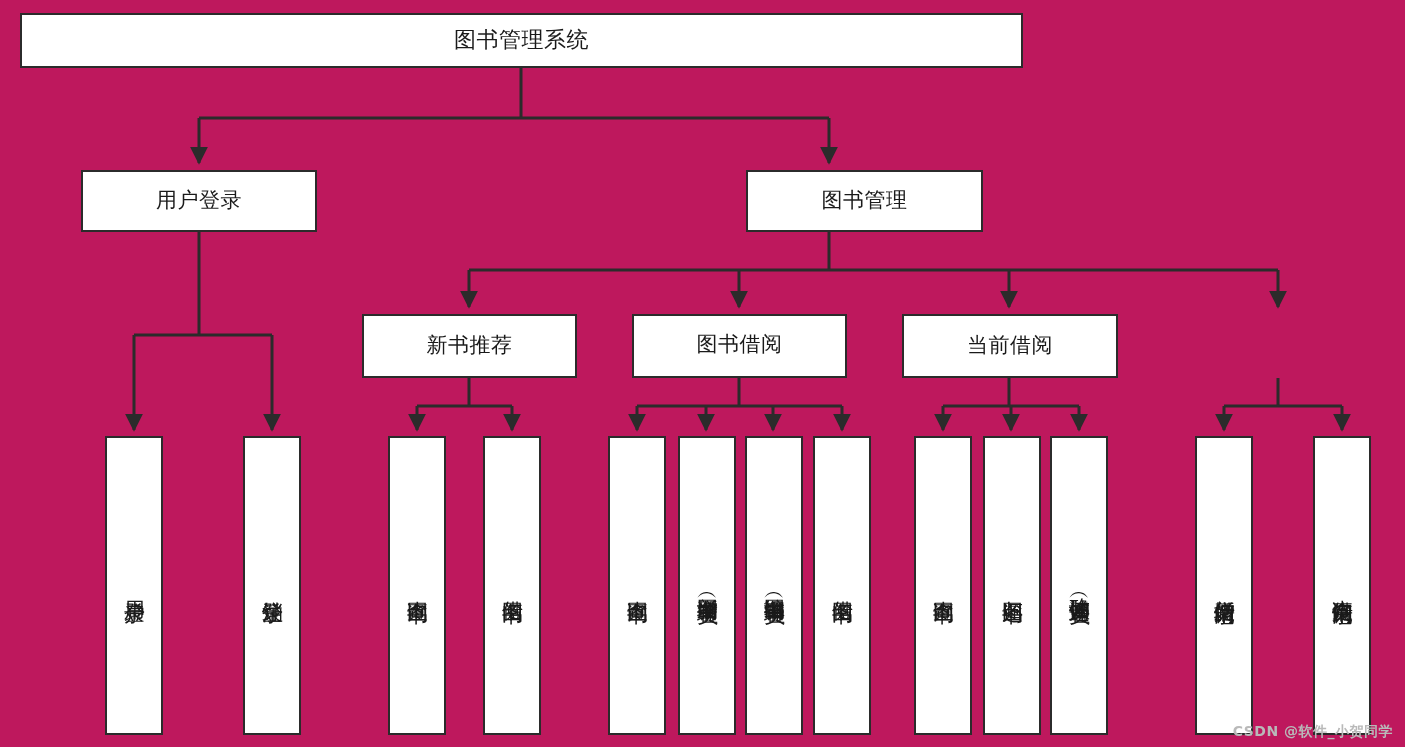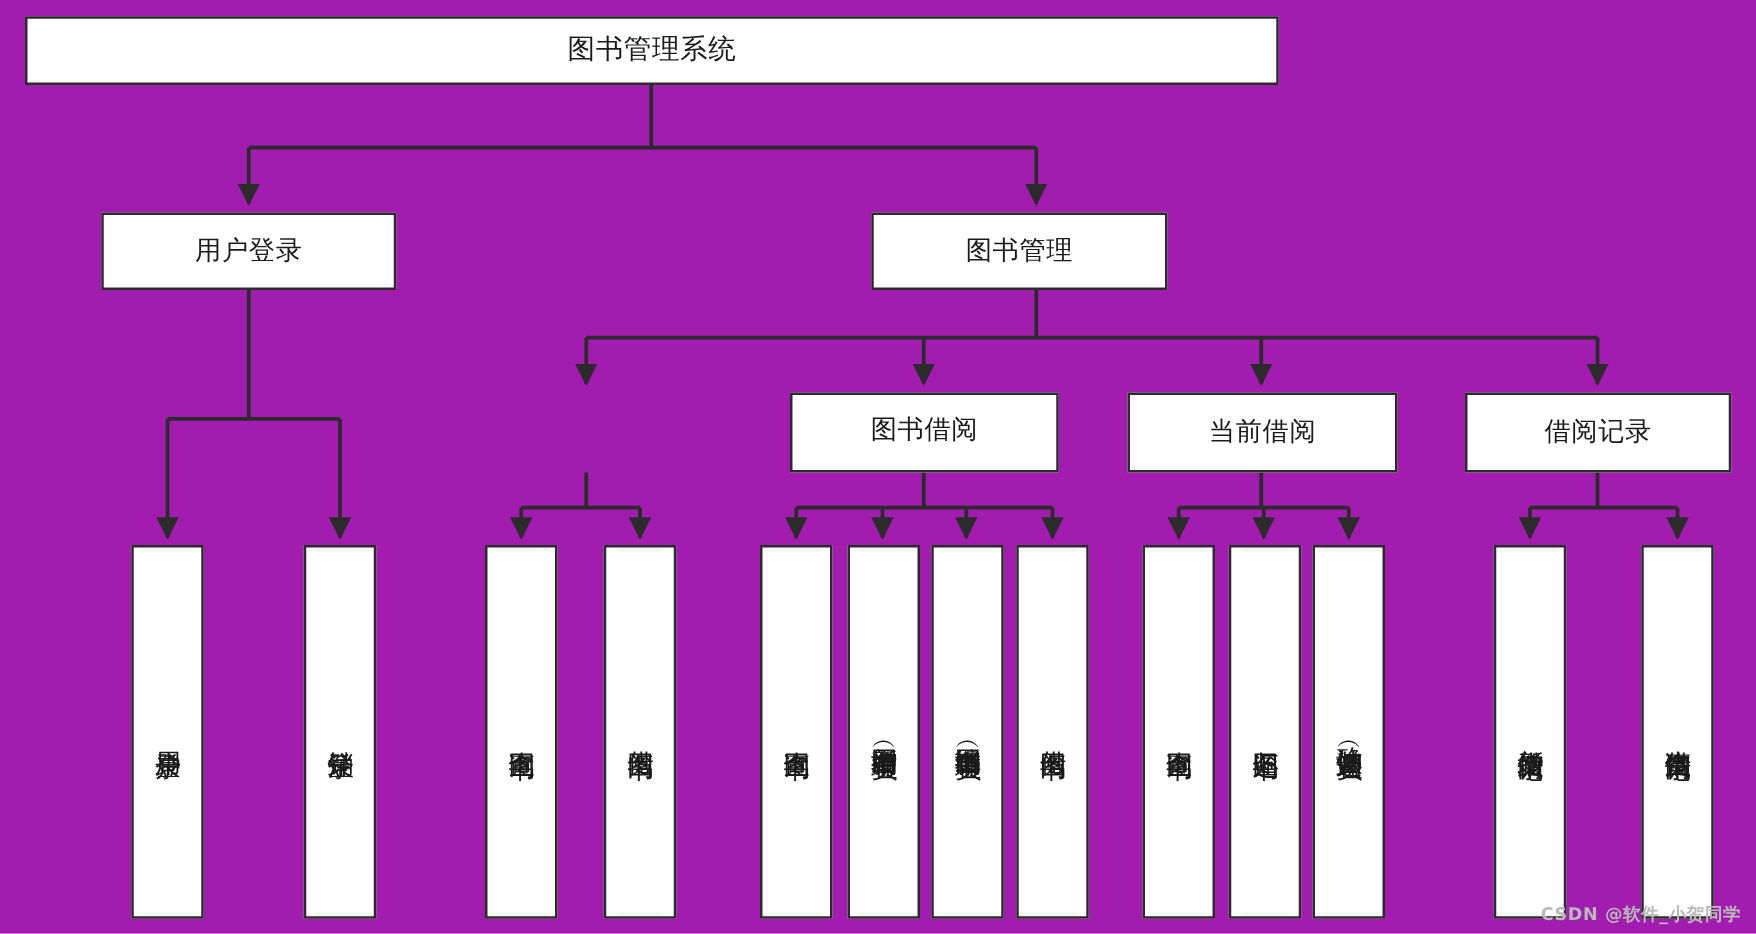--- a/index.html
+++ b/index.html
@@ -8,21 +8,21 @@
     padding: 0;
     background: #ffffff;
   }
   body {
     font-family: "DejaVu Sans", "Liberation Sans", sans-serif;
   }
   #canvas {
     position: relative;
     width: 1405px;
     height: 747px;
-    background: #a21caf;
+    background: #be185d;
     overflow: hidden;
   }
   #diagram-svg {
     position: absolute;
     left: 0;
     top: 0;
     width: 1405px;
     height: 747px;
   }
   .node-box {
@@ -119,32 +119,32 @@
     </g>
   </svg>
 
   <div class="node-box title-box" style="left:20px; top:13px; width:1003px; height:55px;">
     <span class="node-label-h">图书管理系统</span>
   </div>
 
   <div class="node-box" style="left:81px; top:170px; width:236px; height:62px;">
     <span class="node-label-h">用户登录</span>
   </div>
-  <div class="node-box" style="left:697px; top:170px; width:237px; height:62px;">
+  <div class="node-box" style="left:746px; top:170px; width:237px; height:62px;">
     <span class="node-label-h">图书管理</span>
   </div>
 
+  <div class="node-box" style="left:362px; top:314px; width:215px; height:64px;">
+    <span class="node-label-h">新书推荐</span>
+  </div>
   <div class="node-box" style="left:632px; top:314px; width:215px; height:64px;font-family:Liberation Mono, monospace;">
     <span class="node-label-h">图书借阅</span>
   </div>
   <div class="node-box" style="left:902px; top:314px; width:216px; height:64px;justify-content:center;">
     <span class="node-label-h">当前借阅</span>
-  </div>
-  <div class="node-box" style="left:1172px; top:314px; width:213px; height:64px;">
-    <span class="node-label-h">借阅记录</span>
   </div>
 
   <div class="node-box" style="left:105px; top:436px; width:58px; height:299px;">
     <span class="node-label-v">用户登录</span>
   </div>
   <div class="node-box" style="left:243px; top:436px; width:58px; height:299px;">
     <span class="node-label-v">注销登录</span>
   </div>
 
   <div class="node-box" style="left:388px; top:436px; width:58px; height:299px;">

